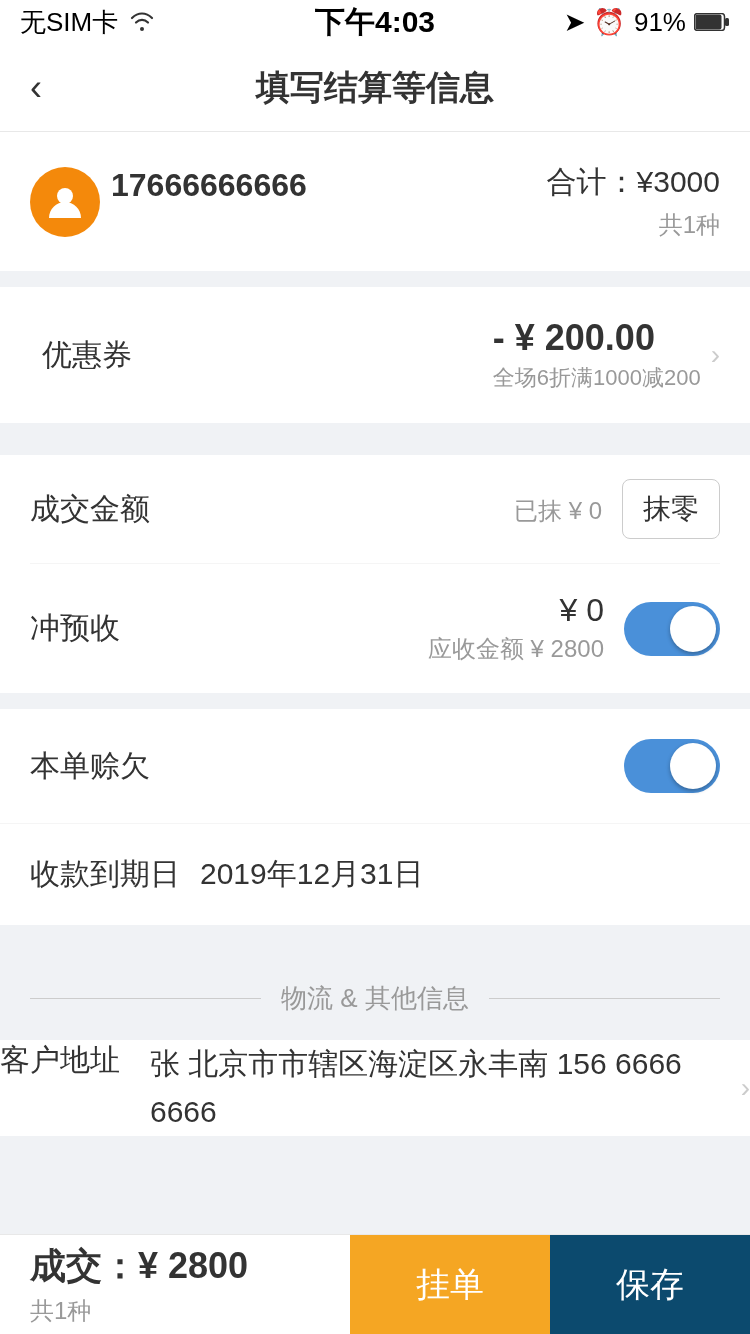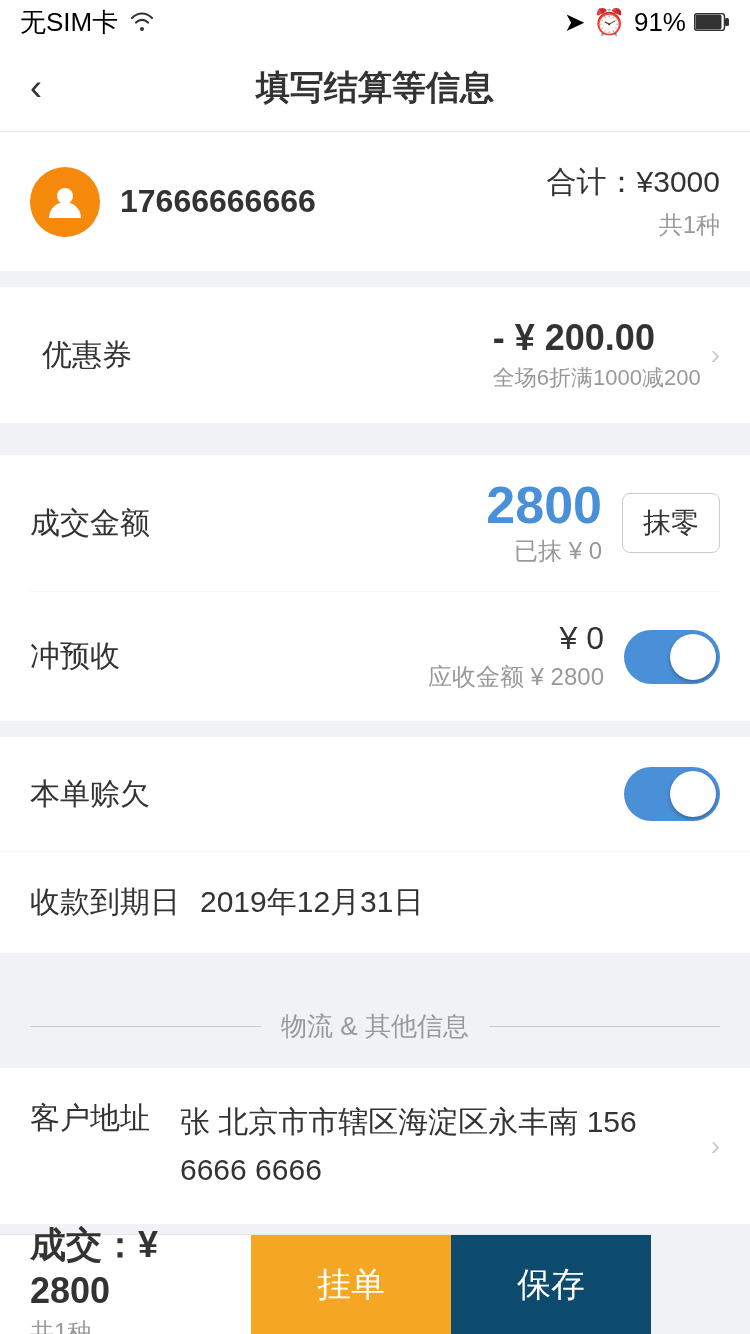--- a/index.html
+++ b/index.html
@@ -78,22 +78,22 @@
     .customer-card {
       background: #fff;
       padding: 30px;
       display: flex;
       align-items: center;
       justify-content: space-between;
       margin-bottom: 16px;
     }
     .customer-left {
       display: flex;
-      align-items: center;
-      gap: 20px;
+      align-items: flex-start;
+      gap: 11px;
     }
     .avatar {
       width: 70px;
       height: 70px;
       border-radius: 50%;
       background: #f4890b;
       display: flex;
       align-items: center;
       justify-content: center;
       font-size: 36px;
@@ -316,21 +316,20 @@
       background: #ccc;
     }
     .logistics-title {
       font-size: 26px;
       color: #999;
     }
 
     
     .address-row {
       background: #fff;
-      padding: 30px;
       display: flex;
       align-items: flex-start;
       justify-content: space-between;
     }
     .address-label {
       font-size: 30px;
       color: #333;
       white-space: nowrap;
       margin-right: 30px;
     }
@@ -345,21 +344,21 @@
       font-size: 28px;
       margin-left: 10px;
       align-self: center;
     }
 
     
     .bottom-bar {
       position: fixed;
       bottom: 0;
       left: 0;
-      width: 651px;
+      width: 750px;
       height: 100px;
       display: flex;
       background: #fff;
       border-top: 1px solid #e8e8e8;
     }
     .bottom-info {
       display: flex;
       flex-direction: column;
       justify-content: center;
       padding: 0 30px;
@@ -414,20 +413,21 @@
     <span>无SIM卡</span>
     <span>
       <svg width="28" height="20" viewBox="0 0 28 20" fill="none">
         <path d="M14 16a2 2 0 1 1 0 4 2 2 0 0 1 0-4z" fill="#333"></path>
         <path d="M8 11.5C9.8 9.7 11.8 8.8 14 8.8s4.2.9 6 2.7" stroke="#333" stroke-width="2.2" stroke-linecap="round" fill="none"></path>
         <path d="M4 7C6.9 4.1 10.3 2.5 14 2.5S21.1 4.1 24 7" stroke="#333" stroke-width="2.2" stroke-linecap="round" fill="none"></path>
         <path d="M0.5 2.5C4.3-1.3 8.9-2.5 14-2.5" stroke="none"></path>
       </svg>
     </span>
   </div>
+  <div class="status-center">下午4:03</div>
   <div class="status-right">
     <span>➤</span>
     <span>⏰</span>
     <span>91%</span>
     <span>
       <svg width="36" height="18" viewBox="0 0 36 18">
         <rect x="0.5" y="0.5" width="30" height="17" rx="3" ry="3" stroke="#333" stroke-width="1.5" fill="none"></rect>
         <rect x="1.5" y="1.5" width="26" height="15" rx="2" ry="2" fill="#333"></rect>
         <rect x="31" y="5" width="4" height="8" rx="1.5" fill="#333"></rect>
       </svg>
@@ -472,21 +472,20 @@
   </div>
 
   <div class="section-divider"></div>
 
   <div class="amount-section">
 
     <div class="amount-row">
       <div class="amount-label">成交金额</div>
       <div class="amount-value-group">
         <div>
-          <div class="amount-number">2800</div>
           <div class="amount-sub">已抹  ¥ 0</div>
         </div>
         <button class="round-button">抹零</button>
       </div>
     </div>
 
     <div class="prepay-row">
       <div class="prepay-label">冲预收</div>
       <div class="prepay-right">
         <div class="prepay-value-group">

